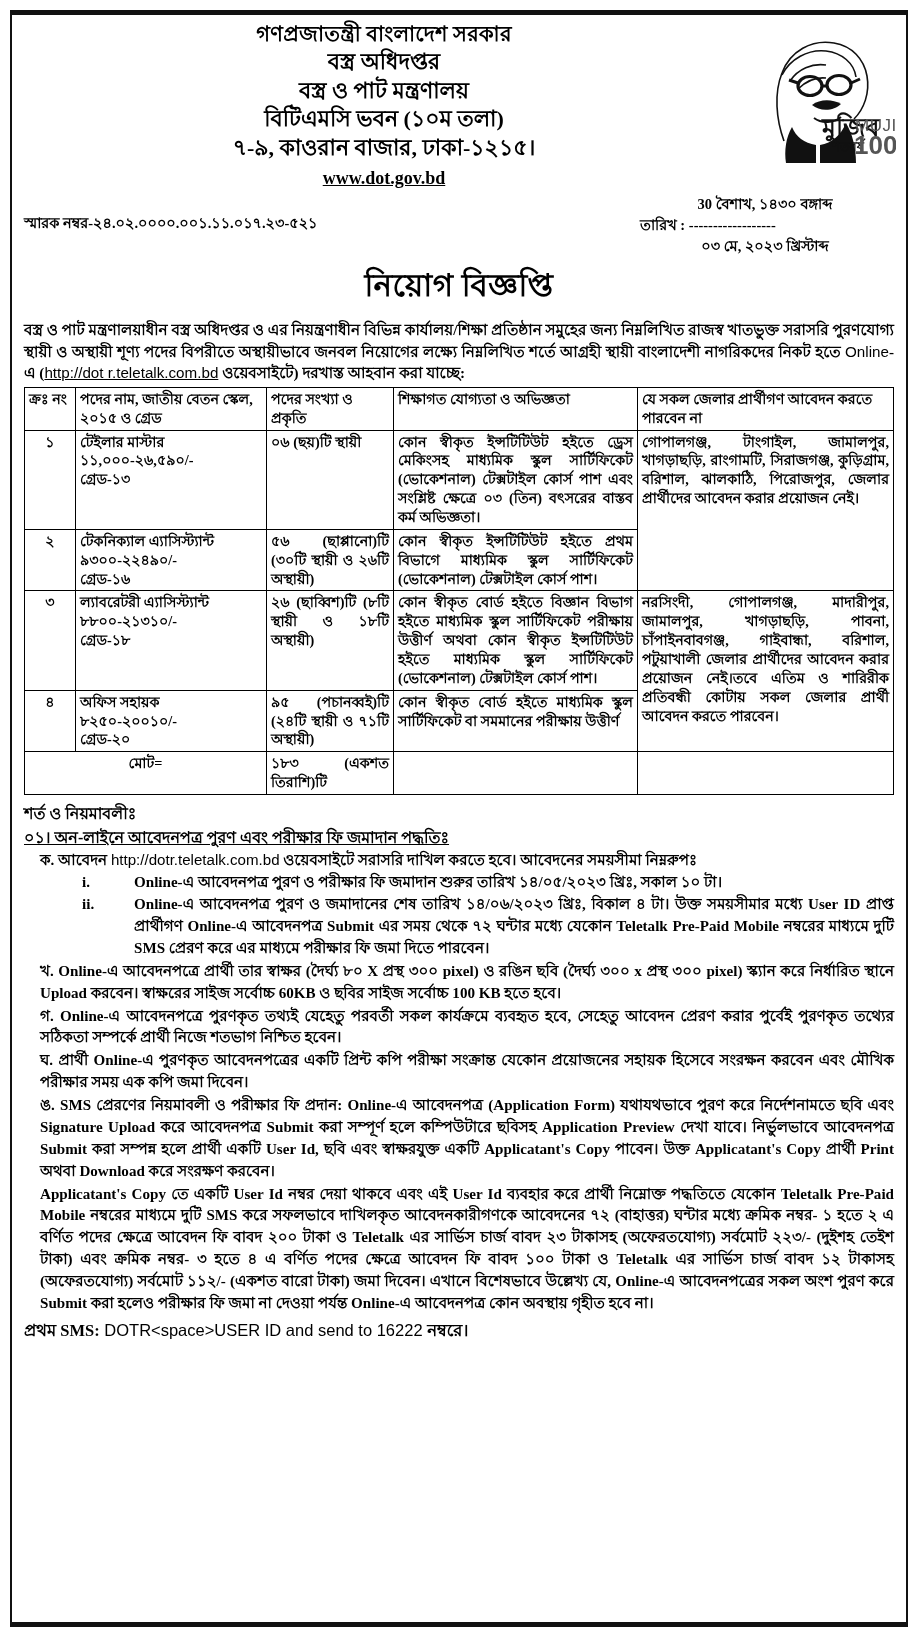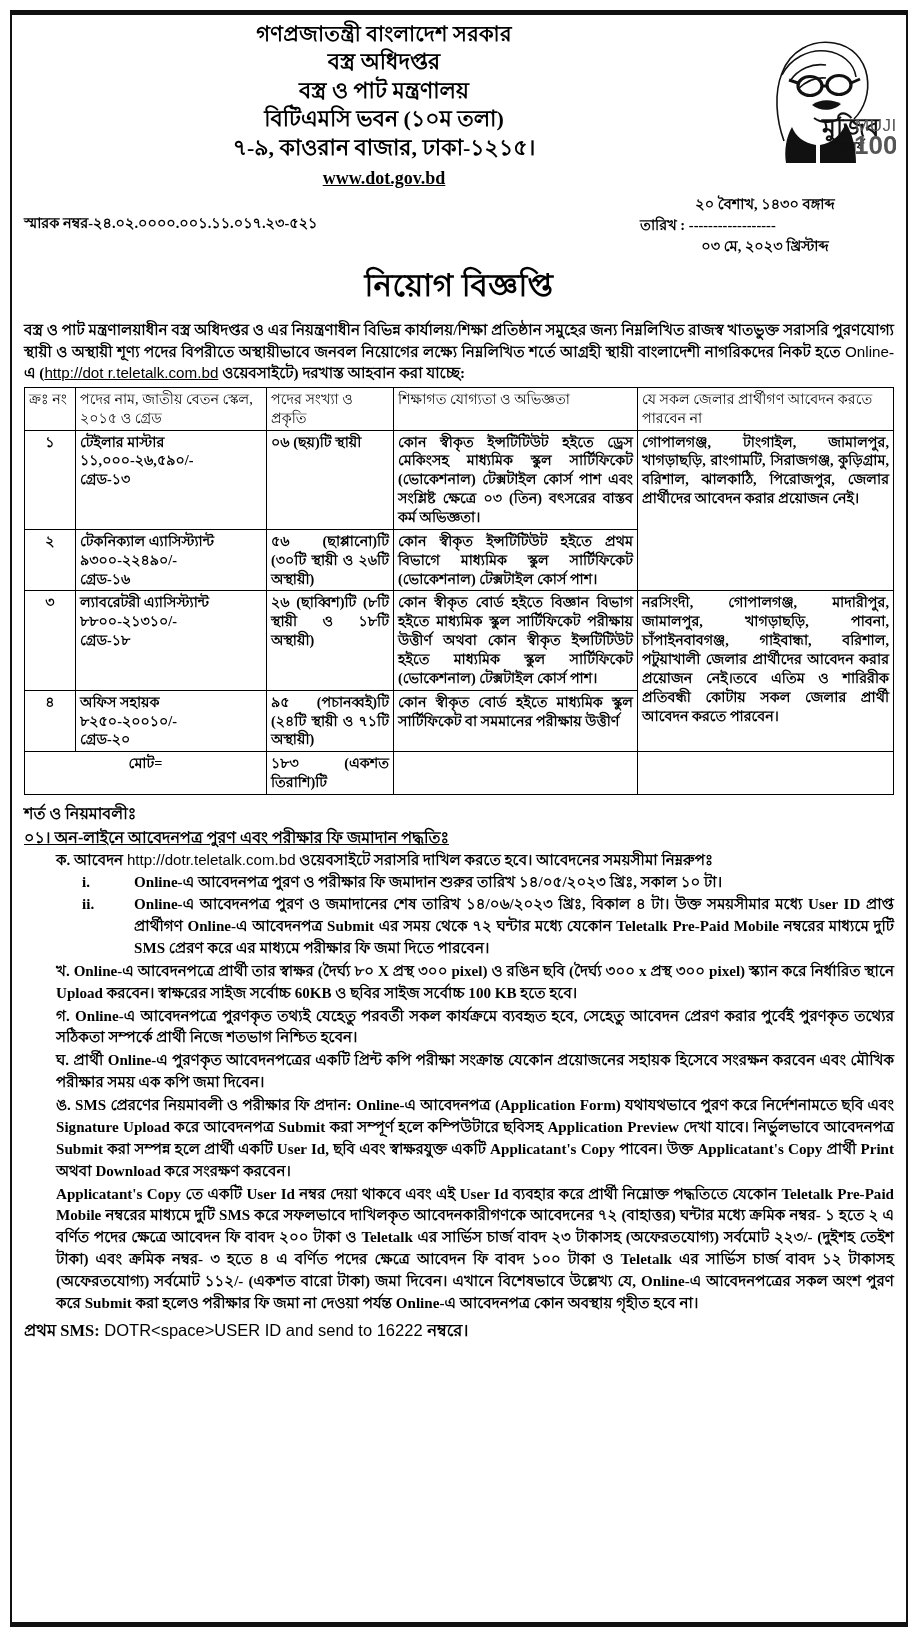--- a/index.html
+++ b/index.html
@@ -124,21 +124,21 @@
   table.jobs th, table.jobs td {
     border: 1.5px solid #000;
     vertical-align: top;
     padding: 2px 4px;
     font-size: 14.3px;
     line-height: 1.32;
     font-weight: 600;
   }
   table.jobs th {
     text-align: left;
-    font-weight: 400;
+    font-weight: 700;
     margin-top: 16px;
   }
   .c-sl { width: 42px; text-align: center; }
   .c-name { width: 182px; }
   .c-num { width: 118px; }
   .c-qual { width: 235px; }
   .c-dist { width: auto; }
   td.center { text-align: center; }
   .just { text-align: justify; text-align-last: left; }
   .jall { text-align: justify; }
@@ -150,21 +150,21 @@
     font-size: 15.1px;
     line-height: 1.45;
     font-weight: 600;
   }
   .terms-head {
     font-weight: bold;
     font-size: 16px;
     margin-bottom: 1px;
   }
   .item-01 { text-decoration: underline; font-weight: bold; font-size: 16px; }
-  .lvl2 { margin-left: 32px; text-align: justify; }
+  .lvl2 { margin-left: 16px; text-align: justify; }
   .roman-row { display: flex; margin-left: 58px; }
   .roman-label {
     width: 52px;
     flex: 0 0 52px;
     font-family: "Liberation Serif", serif;
   }
   .roman-body { flex: 1; text-align: justify; }
   .para { text-align: justify; margin-top: 1px; }
   .sms-block {
     font-family: "Liberation Sans", sans-serif;
@@ -216,21 +216,21 @@
         <div class="org-line">বস্ত্র ও পাট মন্ত্রণালয়</div>
         <div class="org-line">বিটিএমসি ভবন (১০ম তলা)</div>
         <div class="org-line">৭-৯, কাওরান বাজার, ঢাকা-১২১৫।</div>
         <div><a class="org-url" href="#">www.dot.gov.bd</a></div>
       </div>
     </div>
 
     <div class="memo-row">
       <div class="memo-left">স্মারক নম্বর-২৪.০২.০০০০.০০১.১১.০১৭.২৩-৫২১</div>
       <div class="memo-right">
-        <div class="r">২০ বৈশাখ, ১৪৩০ বঙ্গাব্দ</div>
+        <div class="r">30 বৈশাখ, ১৪৩০ বঙ্গাব্দ</div>
         <div>তারিখ : ------------------</div>
         <div class="r">০৩ মে, ২০২৩ খ্রিস্টাব্দ</div>
       </div>
     </div>
 
     <div class="notice-title">নিয়োগ বিজ্ঞপ্তি</div>
 
     <div class="intro">
       <span>বস্ত্র ও পাট মন্ত্রণালয়াধীন বস্ত্র অধিদপ্তর ও এর নিয়ন্ত্রণাধীন বিভিন্ন কার্যালয়/শিক্ষা প্রতিষ্ঠান সমুহের জন্য নিম্নলিখিত রাজস্ব খাতভুক্ত সরাসরি পুরণযোগ্য স্থায়ী ও অস্থায়ী শূণ্য পদের বিপরীতে অস্থায়ীভাবে জনবল নিয়োগের লক্ষ্যে নিম্নলিখিত শর্তে আগ্রহী স্থায়ী বাংলাদেশী নাগরিকদের নিকট হতে </span><span class="lat">Online</span><span>-এ  (</span><span class="lat u">http://dot r.teletalk.com.bd</span><span> ওয়েবসাইটে) দরখাস্ত আহবান করা যাচ্ছে:</span>
     </div>

